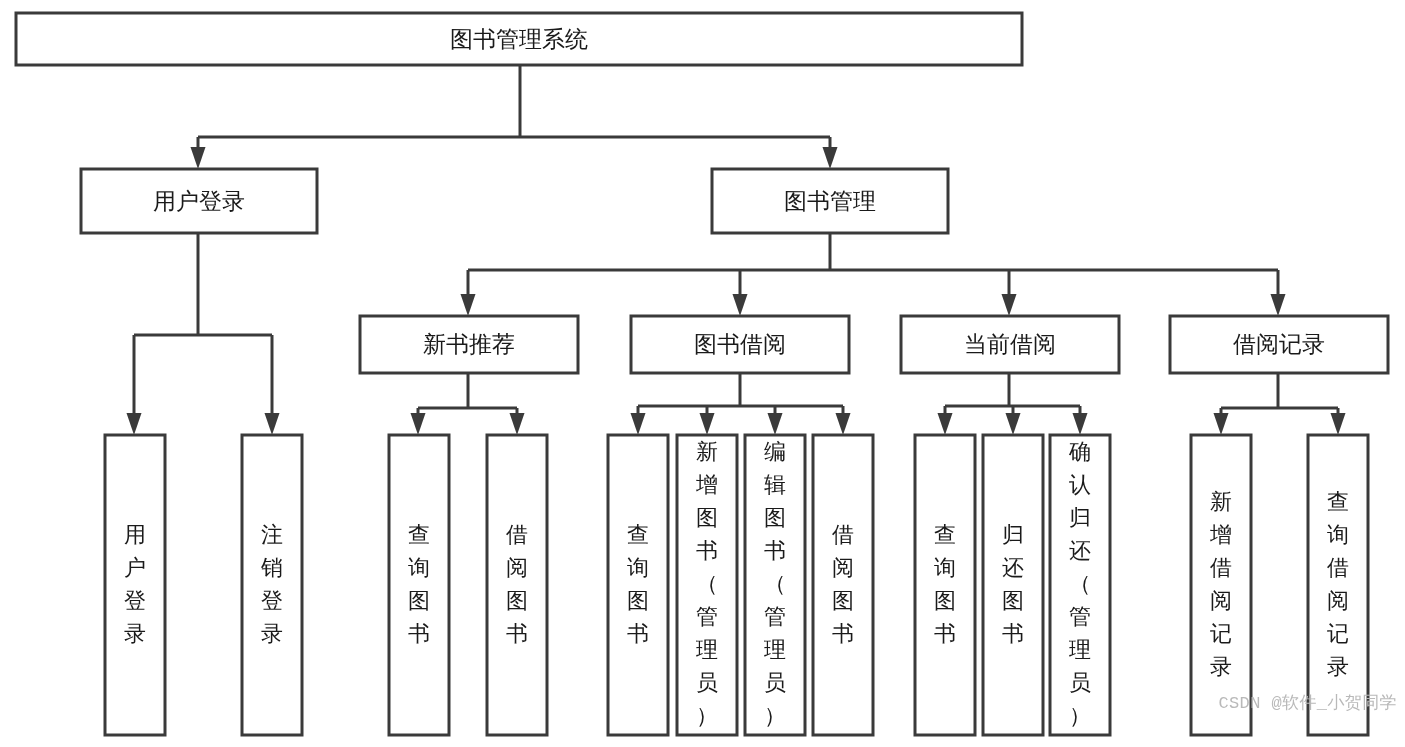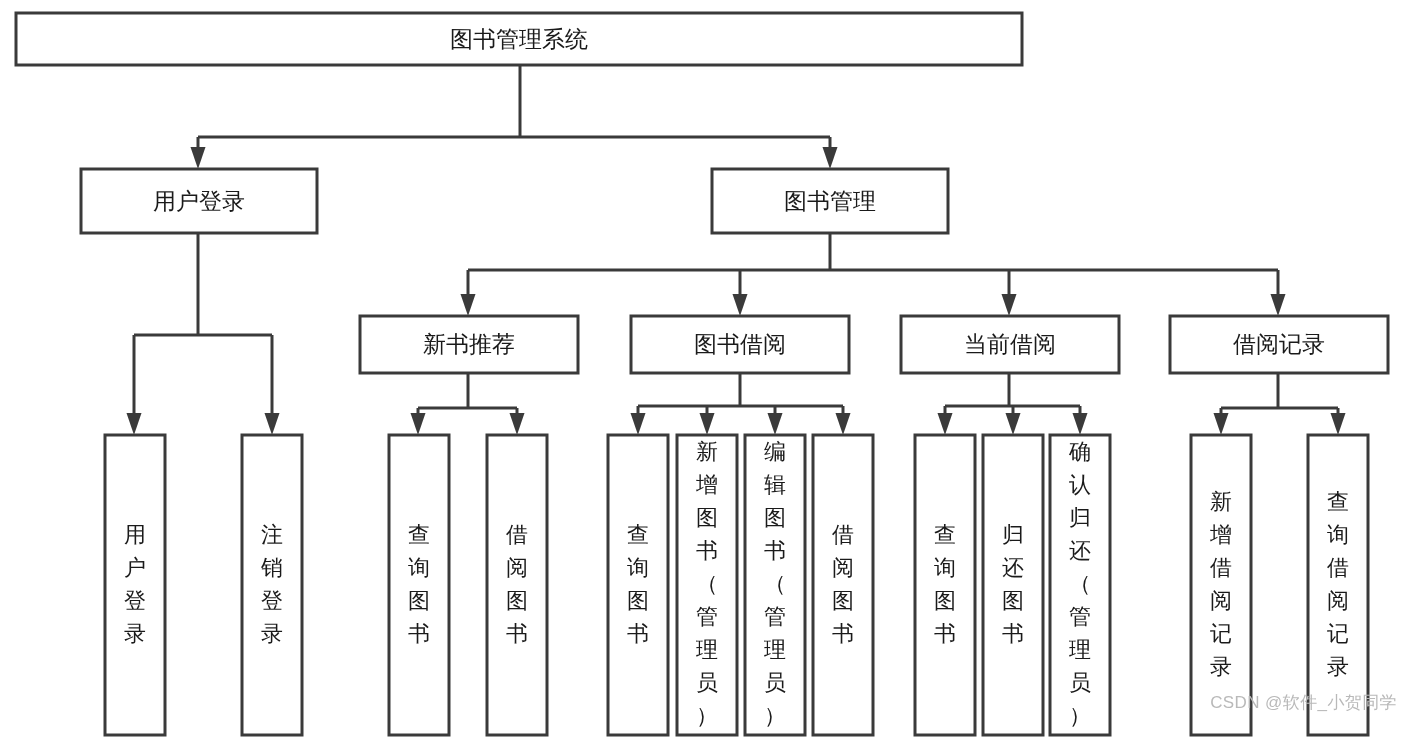--- a/index.html
+++ b/index.html
@@ -58,21 +58,21 @@
   }
   .vertical-label tspan {
     text-anchor: middle;
   }
   .watermark-text {
     position: absolute;
     right: 8px;
     bottom: 6px;
     font-size: 17px;
     color: #b9b9b9;
-    font-family: Liberation Sans, sans-serif;
+    font-family: Liberation Mono, monospace;
     white-space: nowrap;
     letter-spacing: 0.4px;
     pointer-events: none;
   }
 </style>
 </head>
 <body>
 
 <div id="diagram-root">
   <svg class="diagram-canvas" id="diagram-svg" viewBox="0 0 1405 747" xmlns="http://www.w3.org/2000/svg">

